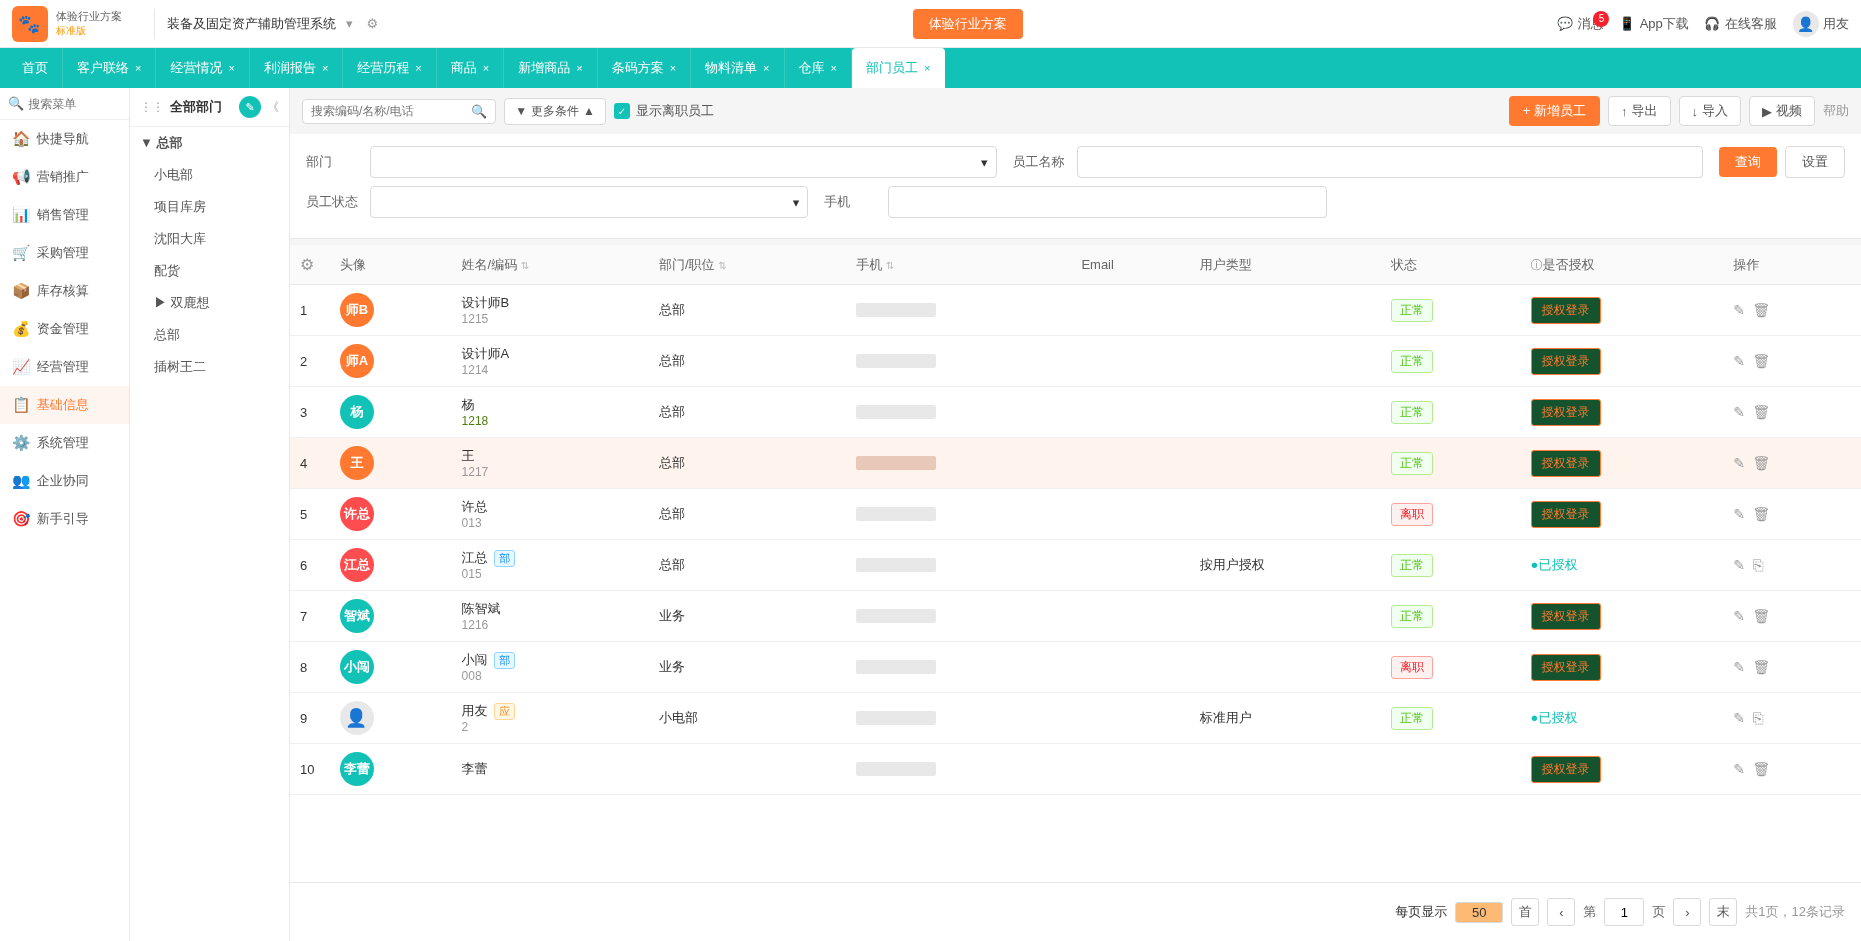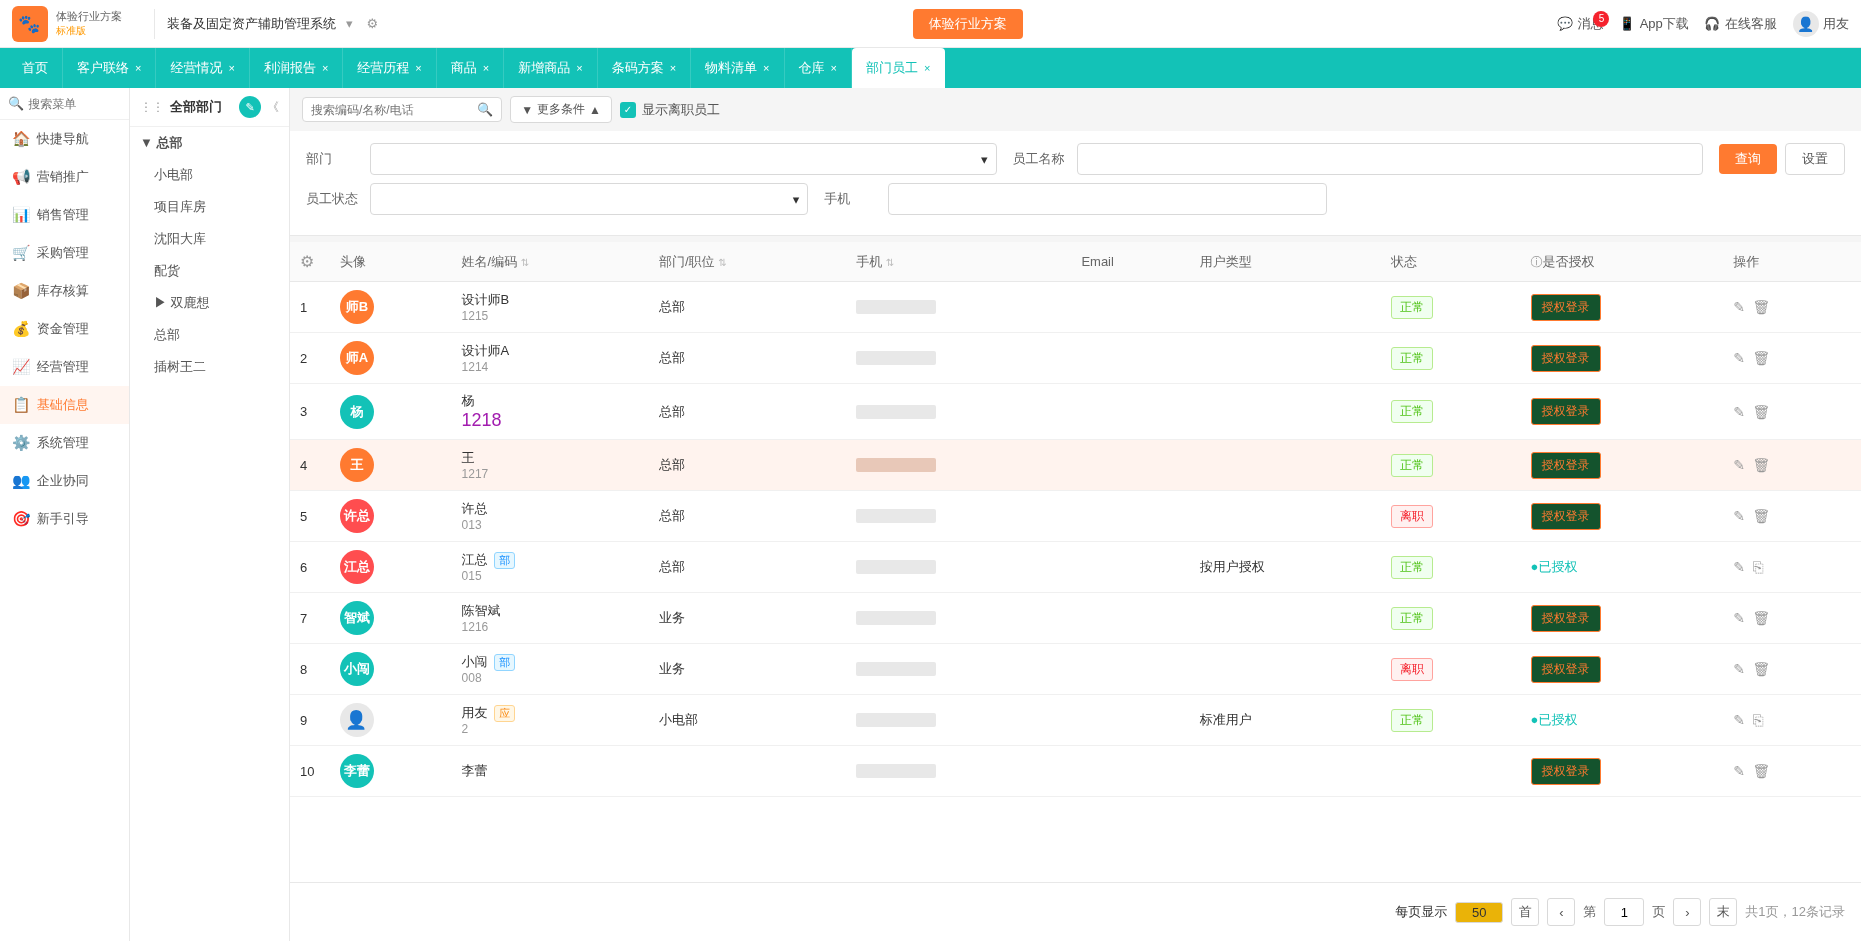--- a/index.html
+++ b/index.html
@@ -122,21 +122,21 @@
     .content-area {
       flex: 1; overflow: auto; background: #f5f5f5; display: flex; flex-direction: column;
     }
     .content-header {
       display: flex; align-items: center; padding: 8px 12px;
       background: #f5f5f5; gap: 8px; flex-wrap: wrap;
     }
     .search-bar {
       display: flex; align-items: center;
       border: 1px solid #d9d9d9; border-radius: 4px;
-      background: #fff; padding: 4px 8px; gap: 6px;
+      background: #fff; padding: 4px 8px; 
     }
     .search-bar input { border: none; outline: none; font-size: 12px; width: 160px; }
     .filter-btn {
       display: flex; align-items: center; gap: 4px;
       padding: 4px 10px; border: 1px solid #d9d9d9; border-radius: 4px;
       background: #fff; cursor: pointer; font-size: 12px; color: #555;
     }
     .show-resigned {
       display: flex; align-items: center; gap: 6px; font-size: 13px; color: #555;
     }
@@ -421,20 +421,36 @@
         <span style="color:#999;cursor:pointer;">🔍</span>
       </div>
       <div class="filter-btn">
         <span>▼</span>
         <span>更多条件</span>
         <span>▲</span>
       </div>
       <div class="show-resigned">
         <div class="checkbox-custom">✓</div>
         <span>显示离职员工</span>
+      </div>
+      <div class="content-actions">
+        <button class="btn-add">+ 新增员工</button>
+        <button class="btn-outline">
+          <span>↑</span>
+          <span>导出</span>
+        </button>
+        <button class="btn-outline">
+          <span>↓</span>
+          <span>导入</span>
+        </button>
+        <button class="btn-outline">
+          <span>▶</span>
+          <span>视频</span>
+        </button>
+        <span style="color:#999;cursor:pointer;font-size:13px;">帮助</span>
       </div>
     </div>
 
     <div class="filter-form">
       <div class="filter-row">
         <div class="filter-item">
           <span class="filter-label">部门</span>
           <div class="filter-select">
             <span></span>
             <span>▾</span>
@@ -544,21 +560,21 @@
             </td>
           </tr>
 
           <tr>
             <td>3</td>
             <td>
               <div class="avatar" style="background:#13c2b7;">杨</div>
             </td>
             <td>
               <div>杨</div>
-              <div style="color:#a21caf;font-size:18px;">1218</div>
+              <div style="color:#4d7c0f;font-size:12px;">1218</div>
             </td>
             <td>总部</td>
             <td>
               <div style="width:80px;height:14px;background:#e8e8e8;border-radius:2px;"></div>
             </td>
             <td></td>
             <td></td>
             <td><span class="status-badge status-normal">正常</span></td>
             <td><button class="auth-btn">授权登录</button></td>
             <td>
@@ -725,21 +741,21 @@
               <span class="op-btn">✎</span>
               <span class="op-btn">🗑</span>
             </td>
           </tr>
         </tbody>
       </table>
     </div>
 
     <div class="pagination">
       <span>每页显示</span>
-      <div style="border:1px solid #d9d9d9;border-radius:3px;padding:2px 8px;background:#eab308;min-width:48px;text-align:center;">
+      <div style="border:1px solid #d9d9d9;border-radius:3px;padding:2px 8px;background:#fdba74;min-width:48px;text-align:center;">
         <span>50</span>
       </div>
       <div class="page-btn">
         <span>首</span>
       </div>
       <div class="page-btn">
         <span>‹</span>
       </div>
       <span style="color:#666;">第</span>
       <input class="page-input" type="text" value="1" style="">

